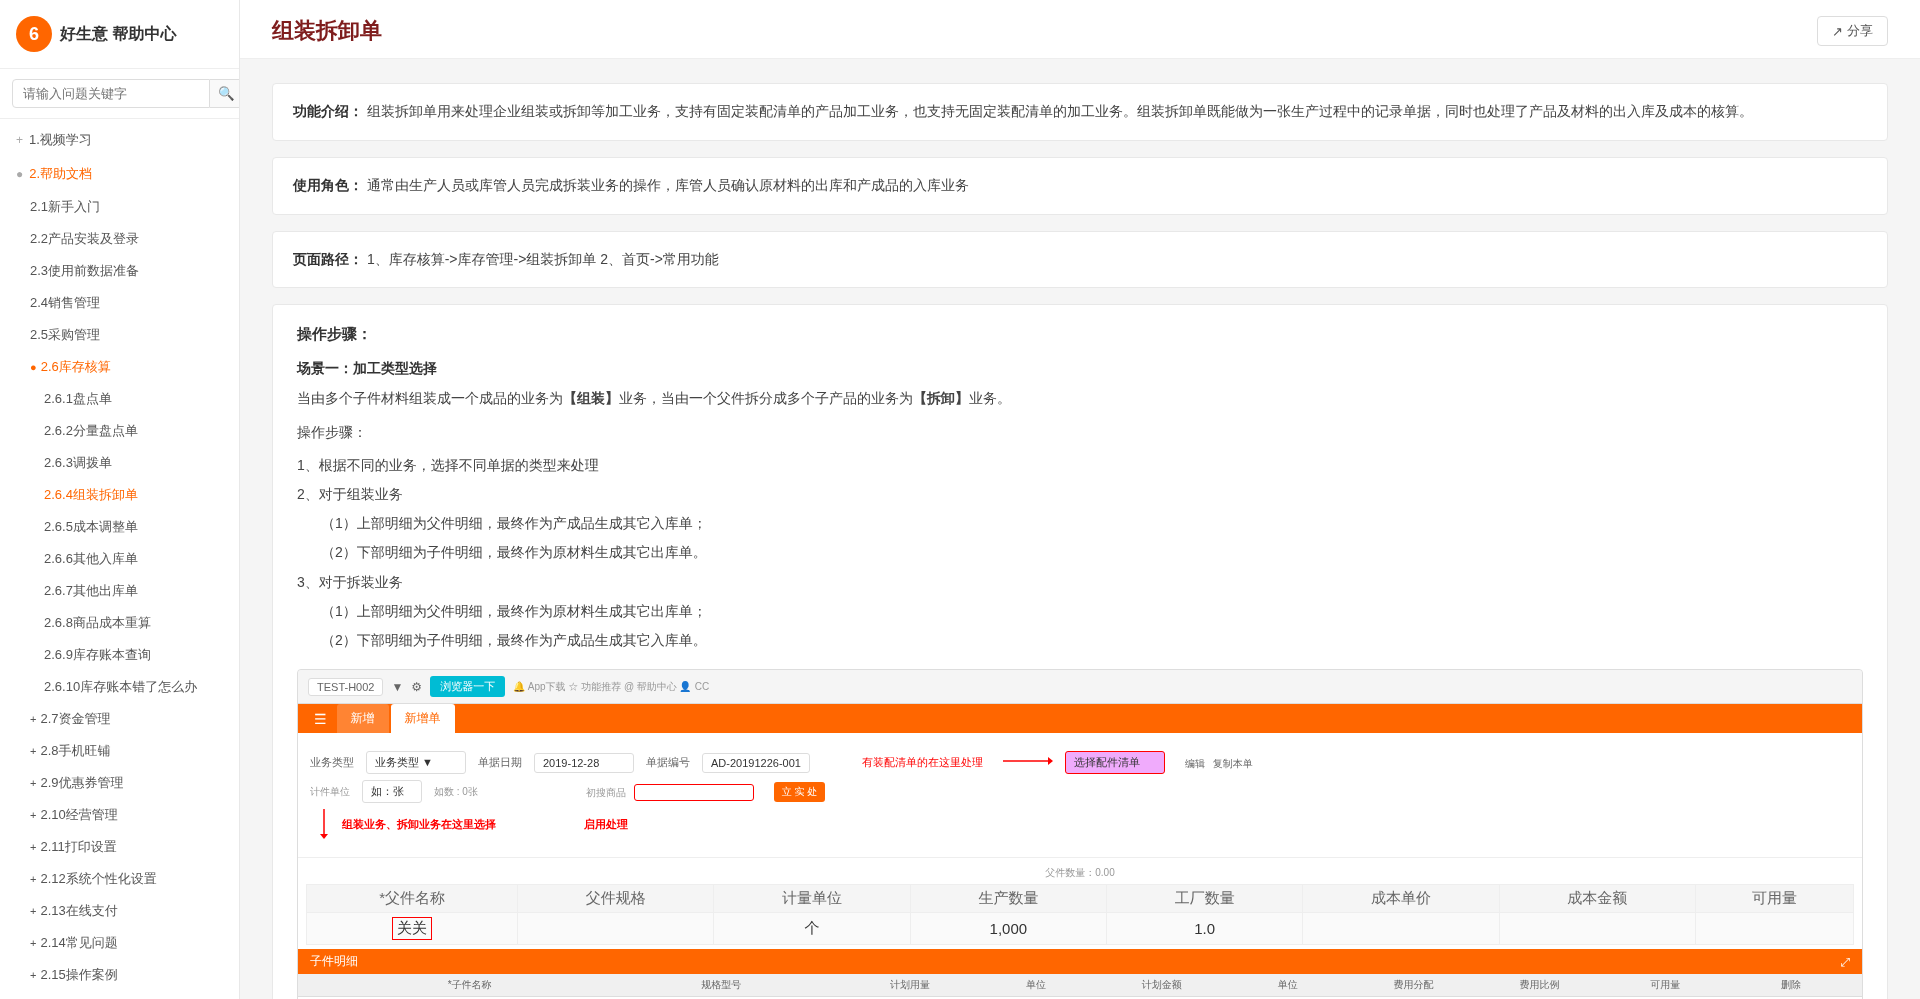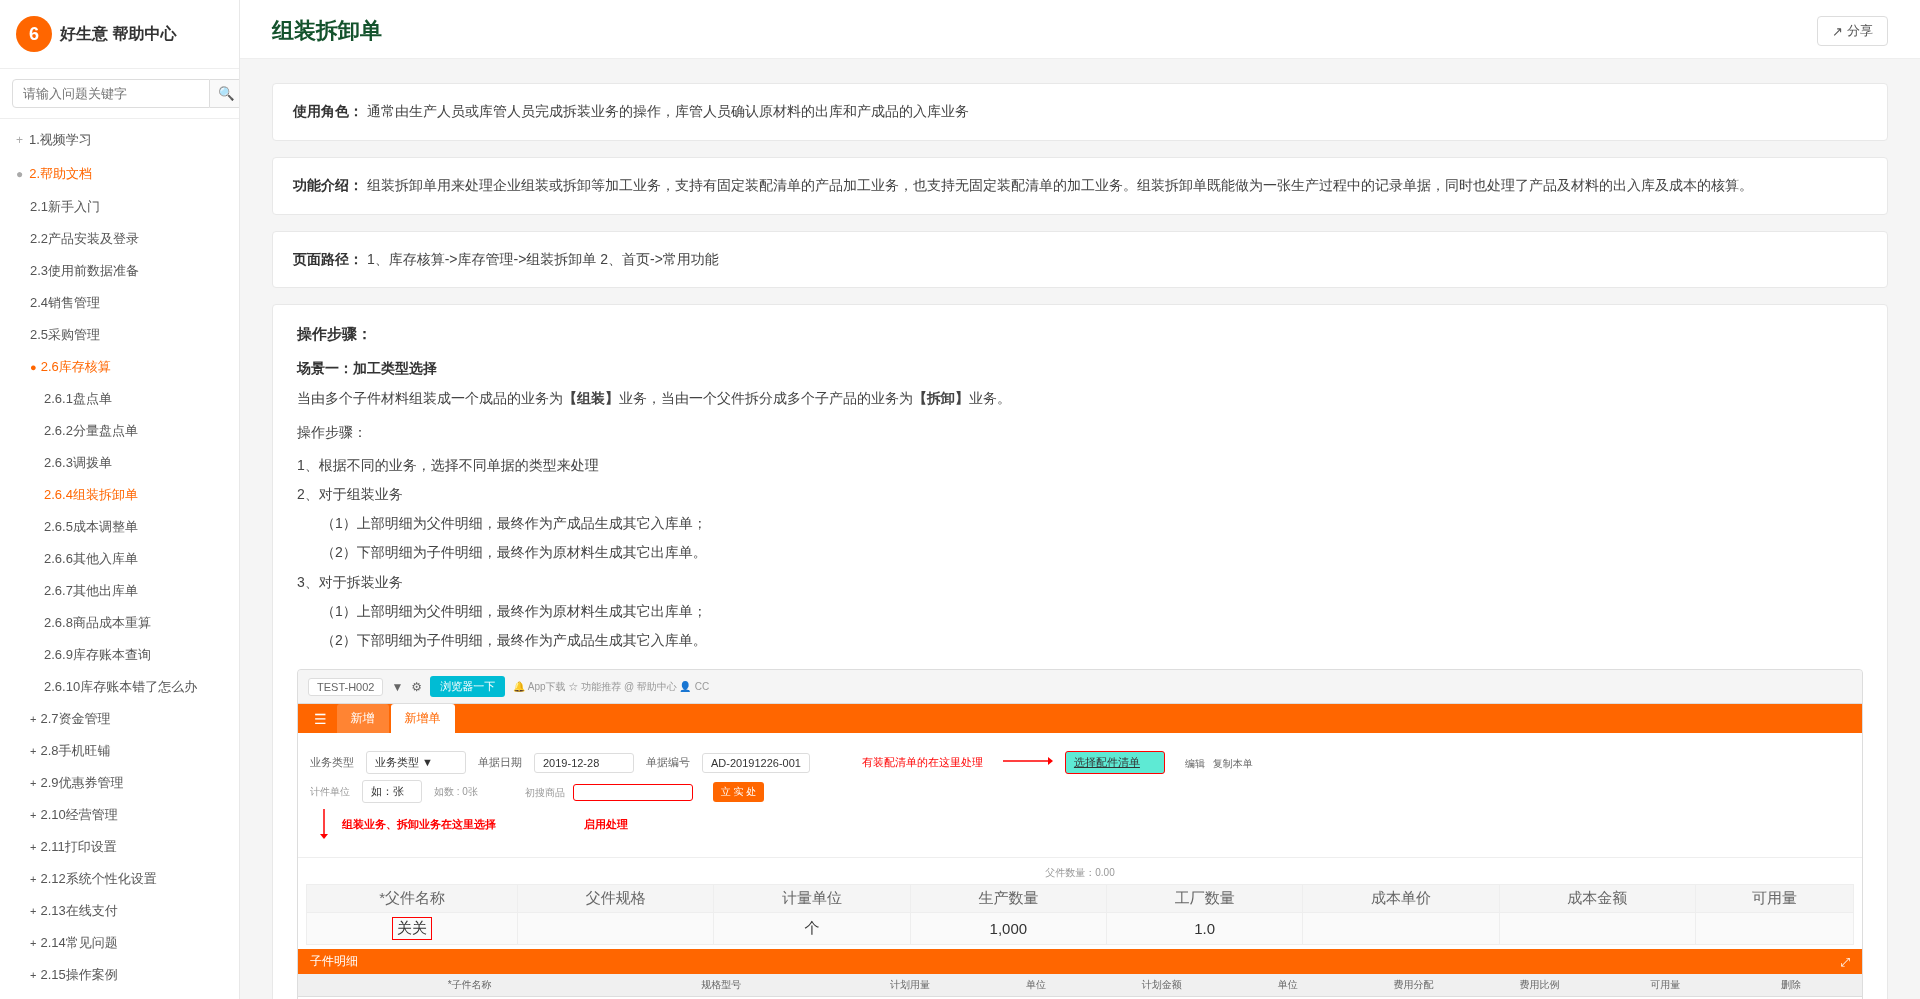--- a/index.html
+++ b/index.html
@@ -118,21 +118,21 @@
       align-items: center;
       justify-content: space-between;
       padding: 16px 32px 12px;
       background: #fff;
       border-bottom: 1px solid #eee;
     }
 
     .page-title {
       font-size: 22px;
       font-weight: 600;
-      color: #14532d;
+      color: #7f1d1d;
     }
 
     .share-btn {
       display: flex;
       align-items: center;
       border: 1px solid #ddd;
       background: #fff;
       padding: 5px 14px;
       border-radius: 4px;
       cursor: pointer;
@@ -495,27 +495,27 @@
     <h1 class="page-title">组装拆卸单</h1>
     <button class="share-btn">
       <span>↗</span>
       <span>分享</span>
     </button>
   </div>
 
   <div class="content-area">
 
     <div class="info-block">
+      <span class="label">功能介绍：</span>
+      <span>组装拆卸单用来处理企业组装或拆卸等加工业务，支持有固定装配清单的产品加工业务，也支持无固定装配清单的加工业务。组装拆卸单既能做为一张生产过程中的记录单据，同时也处理了产品及材料的出入库及成本的核算。</span>
+    </div>
+
+    <div class="info-block">
       <span class="label">使用角色：</span>
       <span>通常由生产人员或库管人员完成拆装业务的操作，库管人员确认原材料的出库和产成品的入库业务</span>
-    </div>
-
-    <div class="info-block">
-      <span class="label">功能介绍：</span>
-      <span>组装拆卸单用来处理企业组装或拆卸等加工业务，支持有固定装配清单的产品加工业务，也支持无固定装配清单的加工业务。组装拆卸单既能做为一张生产过程中的记录单据，同时也处理了产品及材料的出入库及成本的核算。</span>
     </div>
 
     <div class="info-block">
       <span class="label">页面路径：</span>
       <span>1、库存核算-&gt;库存管理-&gt;组装拆卸单  2、首页-&gt;常用功能</span>
     </div>
 
     <div class="main-content">
       <div class="section-title">操作步骤：</div>
 
@@ -569,31 +569,31 @@
             <span class="form-input">2019-12-28</span>
             <span class="form-label">单据编号</span>
             <span class="form-input">AD-20191226-001</span>
             <span style="color:red; font-size:11px; margin-left:40px;">有装配清单的在这里处理</span>
             <span style="margin-left:8px;">
               <svg width="50" height="16">
                 <line x1="0" y1="8" x2="45" y2="8" stroke="red" stroke-width="1.5"></line>
                 <polygon points="45,4 50,8 45,12" fill="red"></polygon>
               </svg>
             </span>
-            <span class="form-input red-border" style="background:#5eead4;text-decoration:underline;">选择配件清单</span>
+            <span class="form-input red-border" style="background:#f0abfc;">选择配件清单</span>
             <span style="margin-left:8px;">
               <span style="font-size:10px; color:#666; margin-right:4px;">编辑</span>
               <span style="font-size:10px; color:#666;">复制本单</span>
             </span>
           </div>
           <div class="form-row">
             <span style="font-size:10px; color:#999;">计件单位</span>
             <span class="form-input" style="min-width:60px;">如：张</span>
             <span style="font-size:10px; color:#999;">如数 : 0张</span>
-            <span style="margin-left:35px;">
+            <span style="margin-left:96px;">
               <span style="font-size:10px; color:#999;">初搜商品</span>
               <input type="text" style="border: 1px solid red; border-radius: 3px; padding: 2px 6px; font-size: 10px; margin-left: 4px; width: 120px;">
             </span>
             <span style="margin-left:8px;">
               <button style="background:#f60; color:white; border:none; padding:3px 8px; border-radius:3px; font-size:10px; cursor:pointer;">立 实 处</button>
             </span>
           </div>
 
           <div style="display:flex; align-items:center; gap:8px; margin-top:4px; padding:0 4px;">
             <svg width="20" height="30">

